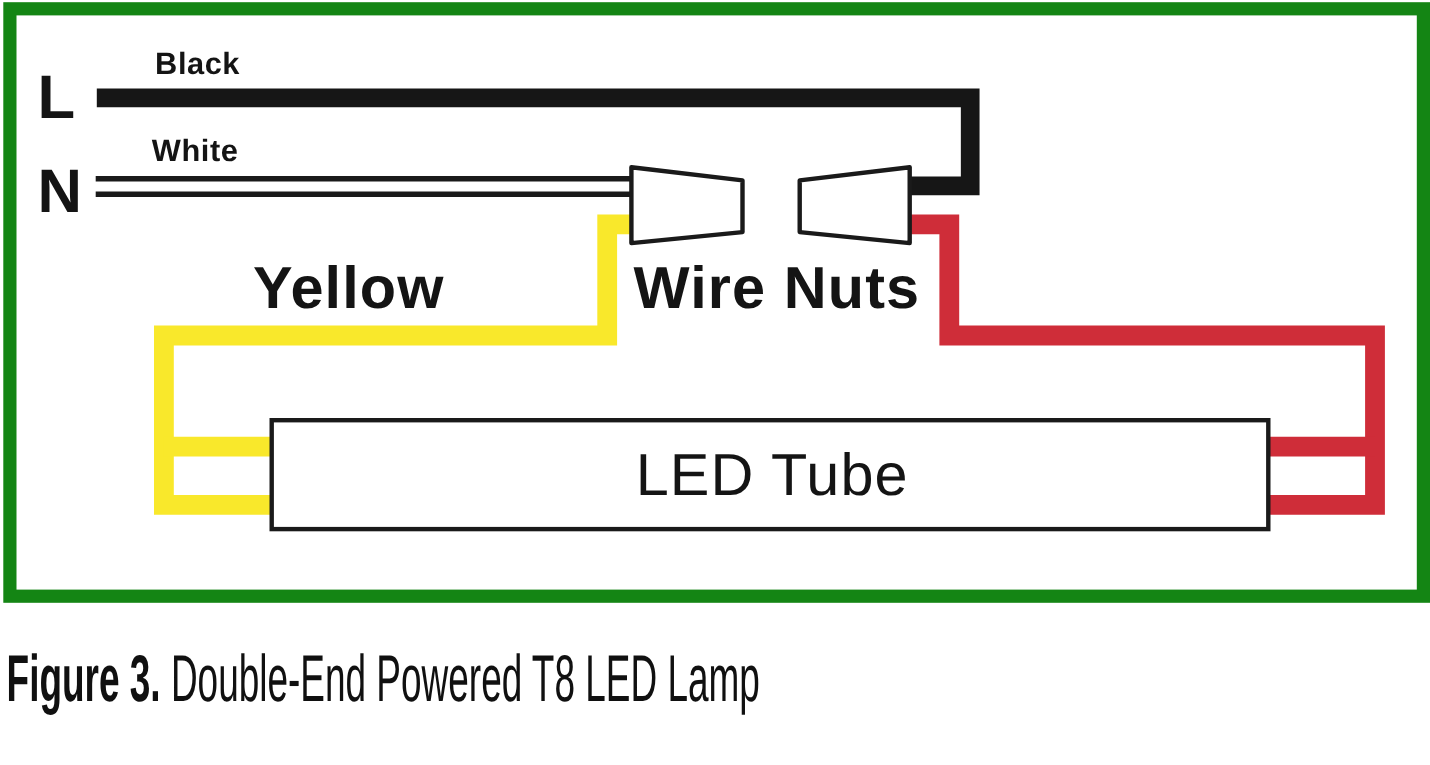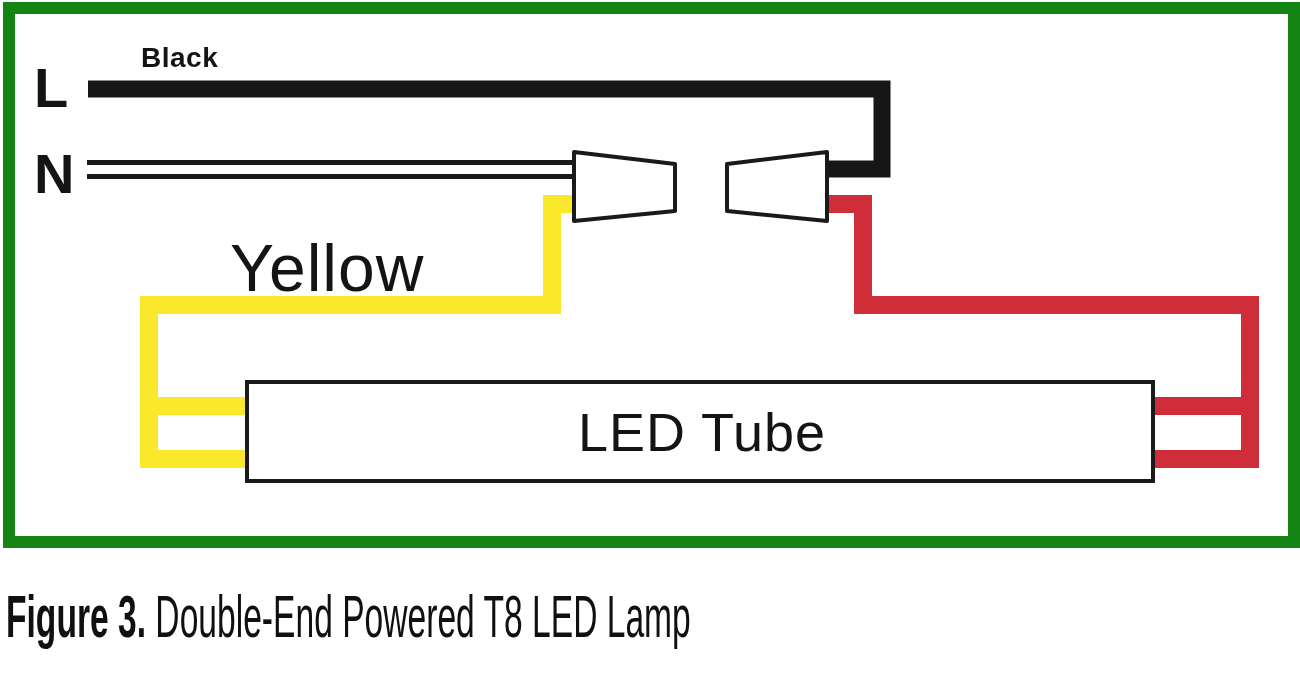--- a/index.html
+++ b/index.html
@@ -28,22 +28,22 @@
     font-size:56px;
     font-weight:700;
     letter-spacing:0;
   }
   .wire-name-small{
     font-size:28px;
     font-weight:700;
     letter-spacing:0.5px;
   }
   .wire-name-big{
-    font-size:66px;
-    font-weight:400;
+    font-size:54px;
+    font-weight:700;
     letter-spacing:1px;
   }
   #led-tube-label{
     position:absolute;
     left:245px;top:380px;width:914px;height:103px;
     display:flex;align-items:center;justify-content:center;
     font-size:54px;font-weight:400;color:#141414;
     letter-spacing:1px;
   }
   #caption{
@@ -81,22 +81,24 @@
     <rect x="247" y="382" width="906" height="99" stroke-width="4" fill="#ffffff" stroke="#1a1a1a"></rect>
 
     <polygon points="574,152 675,164 675,211 574,221" stroke-width="4" stroke-linejoin="round" fill="#ffffff" stroke="#1a1a1a"></polygon>
     <polygon points="727,164 827,152 827,221 727,211" stroke-width="4" stroke-linejoin="round" fill="#ffffff" stroke="#1a1a1a"></polygon>
   </svg>
 
   <div class="lbl terminal" style="left:34px;top:60px;">L</div>
   <div class="lbl terminal" style="left:34px;top:146px;">N</div>
 
   <div class="lbl wire-name-small" style="left:141px;top:44px;">Black</div>
+  <div class="lbl wire-name-small" style="left:138px;top:123px;">White</div>
 
   <div class="lbl wire-name-big" style="left:230px;top:235px;">Yellow</div>
+  <div class="lbl wire-name-big" style="left:576px;top:235px;width:252px;text-align:center;">Wire Nuts</div>
 
   <div id="led-tube-label">LED Tube</div>
 
   <div id="caption">
     <span class="cap-bold">Figure 3.</span><span class="cap-reg"> Double-End Powered T8 LED Lamp</span>
   </div>
 
 </div>
 
 </body></html>

